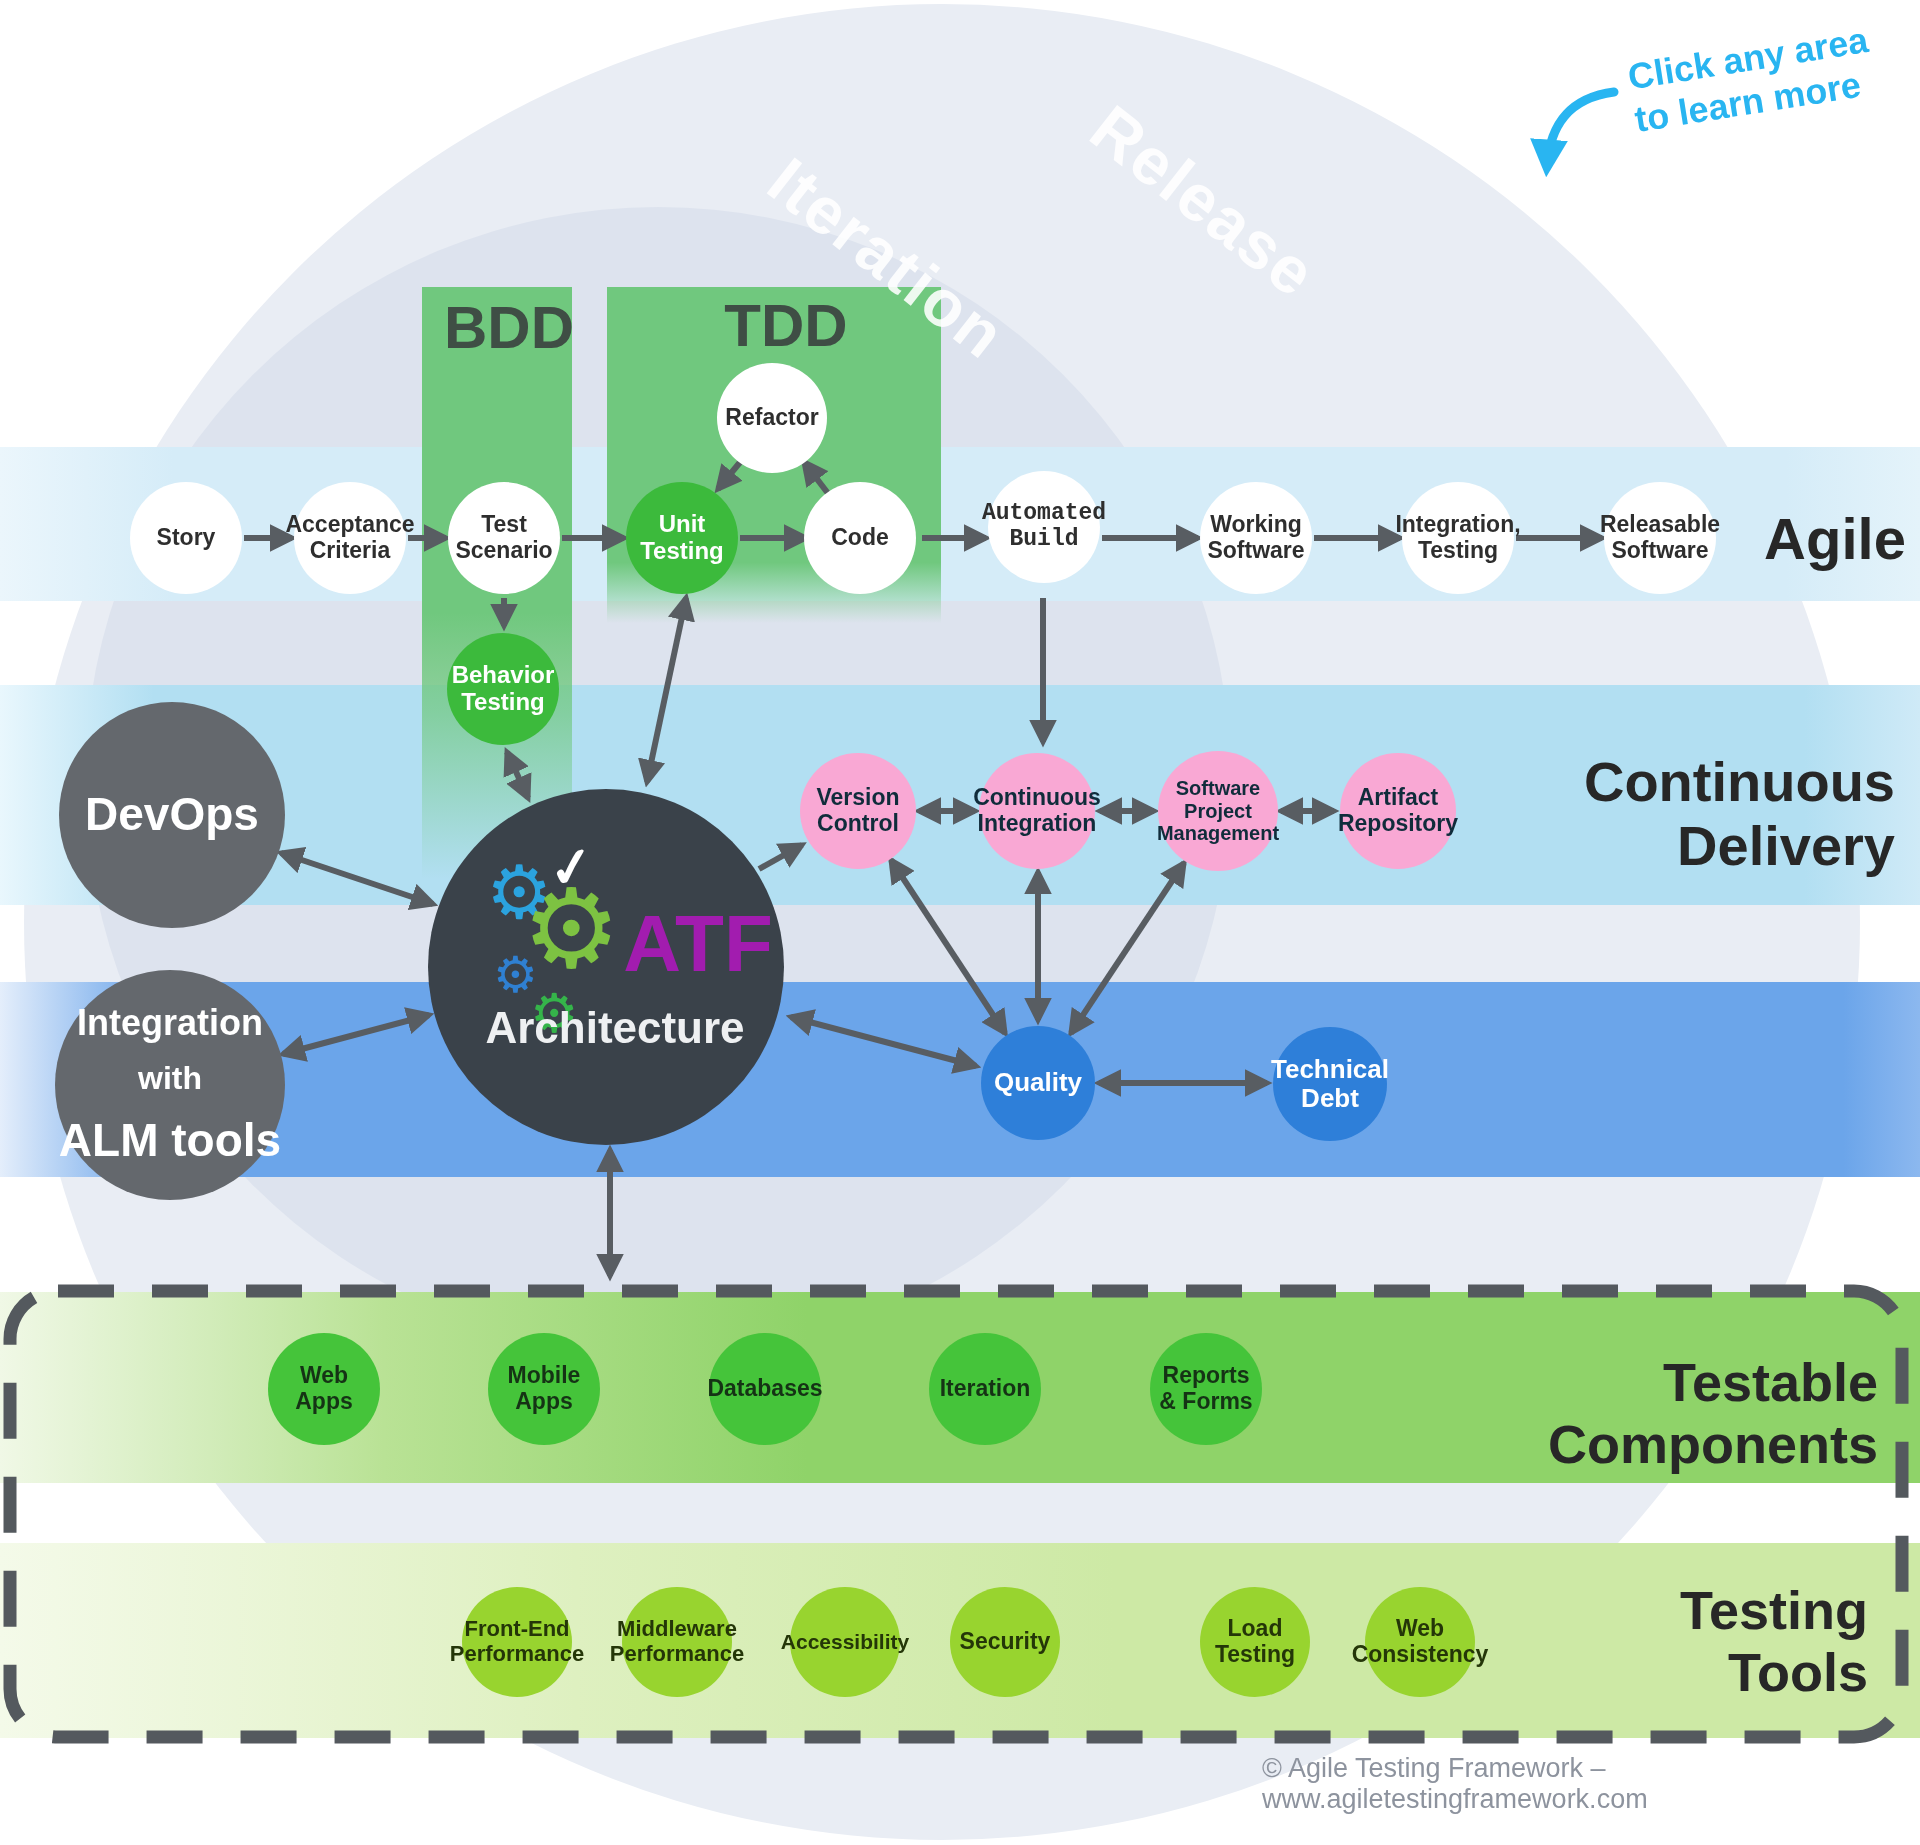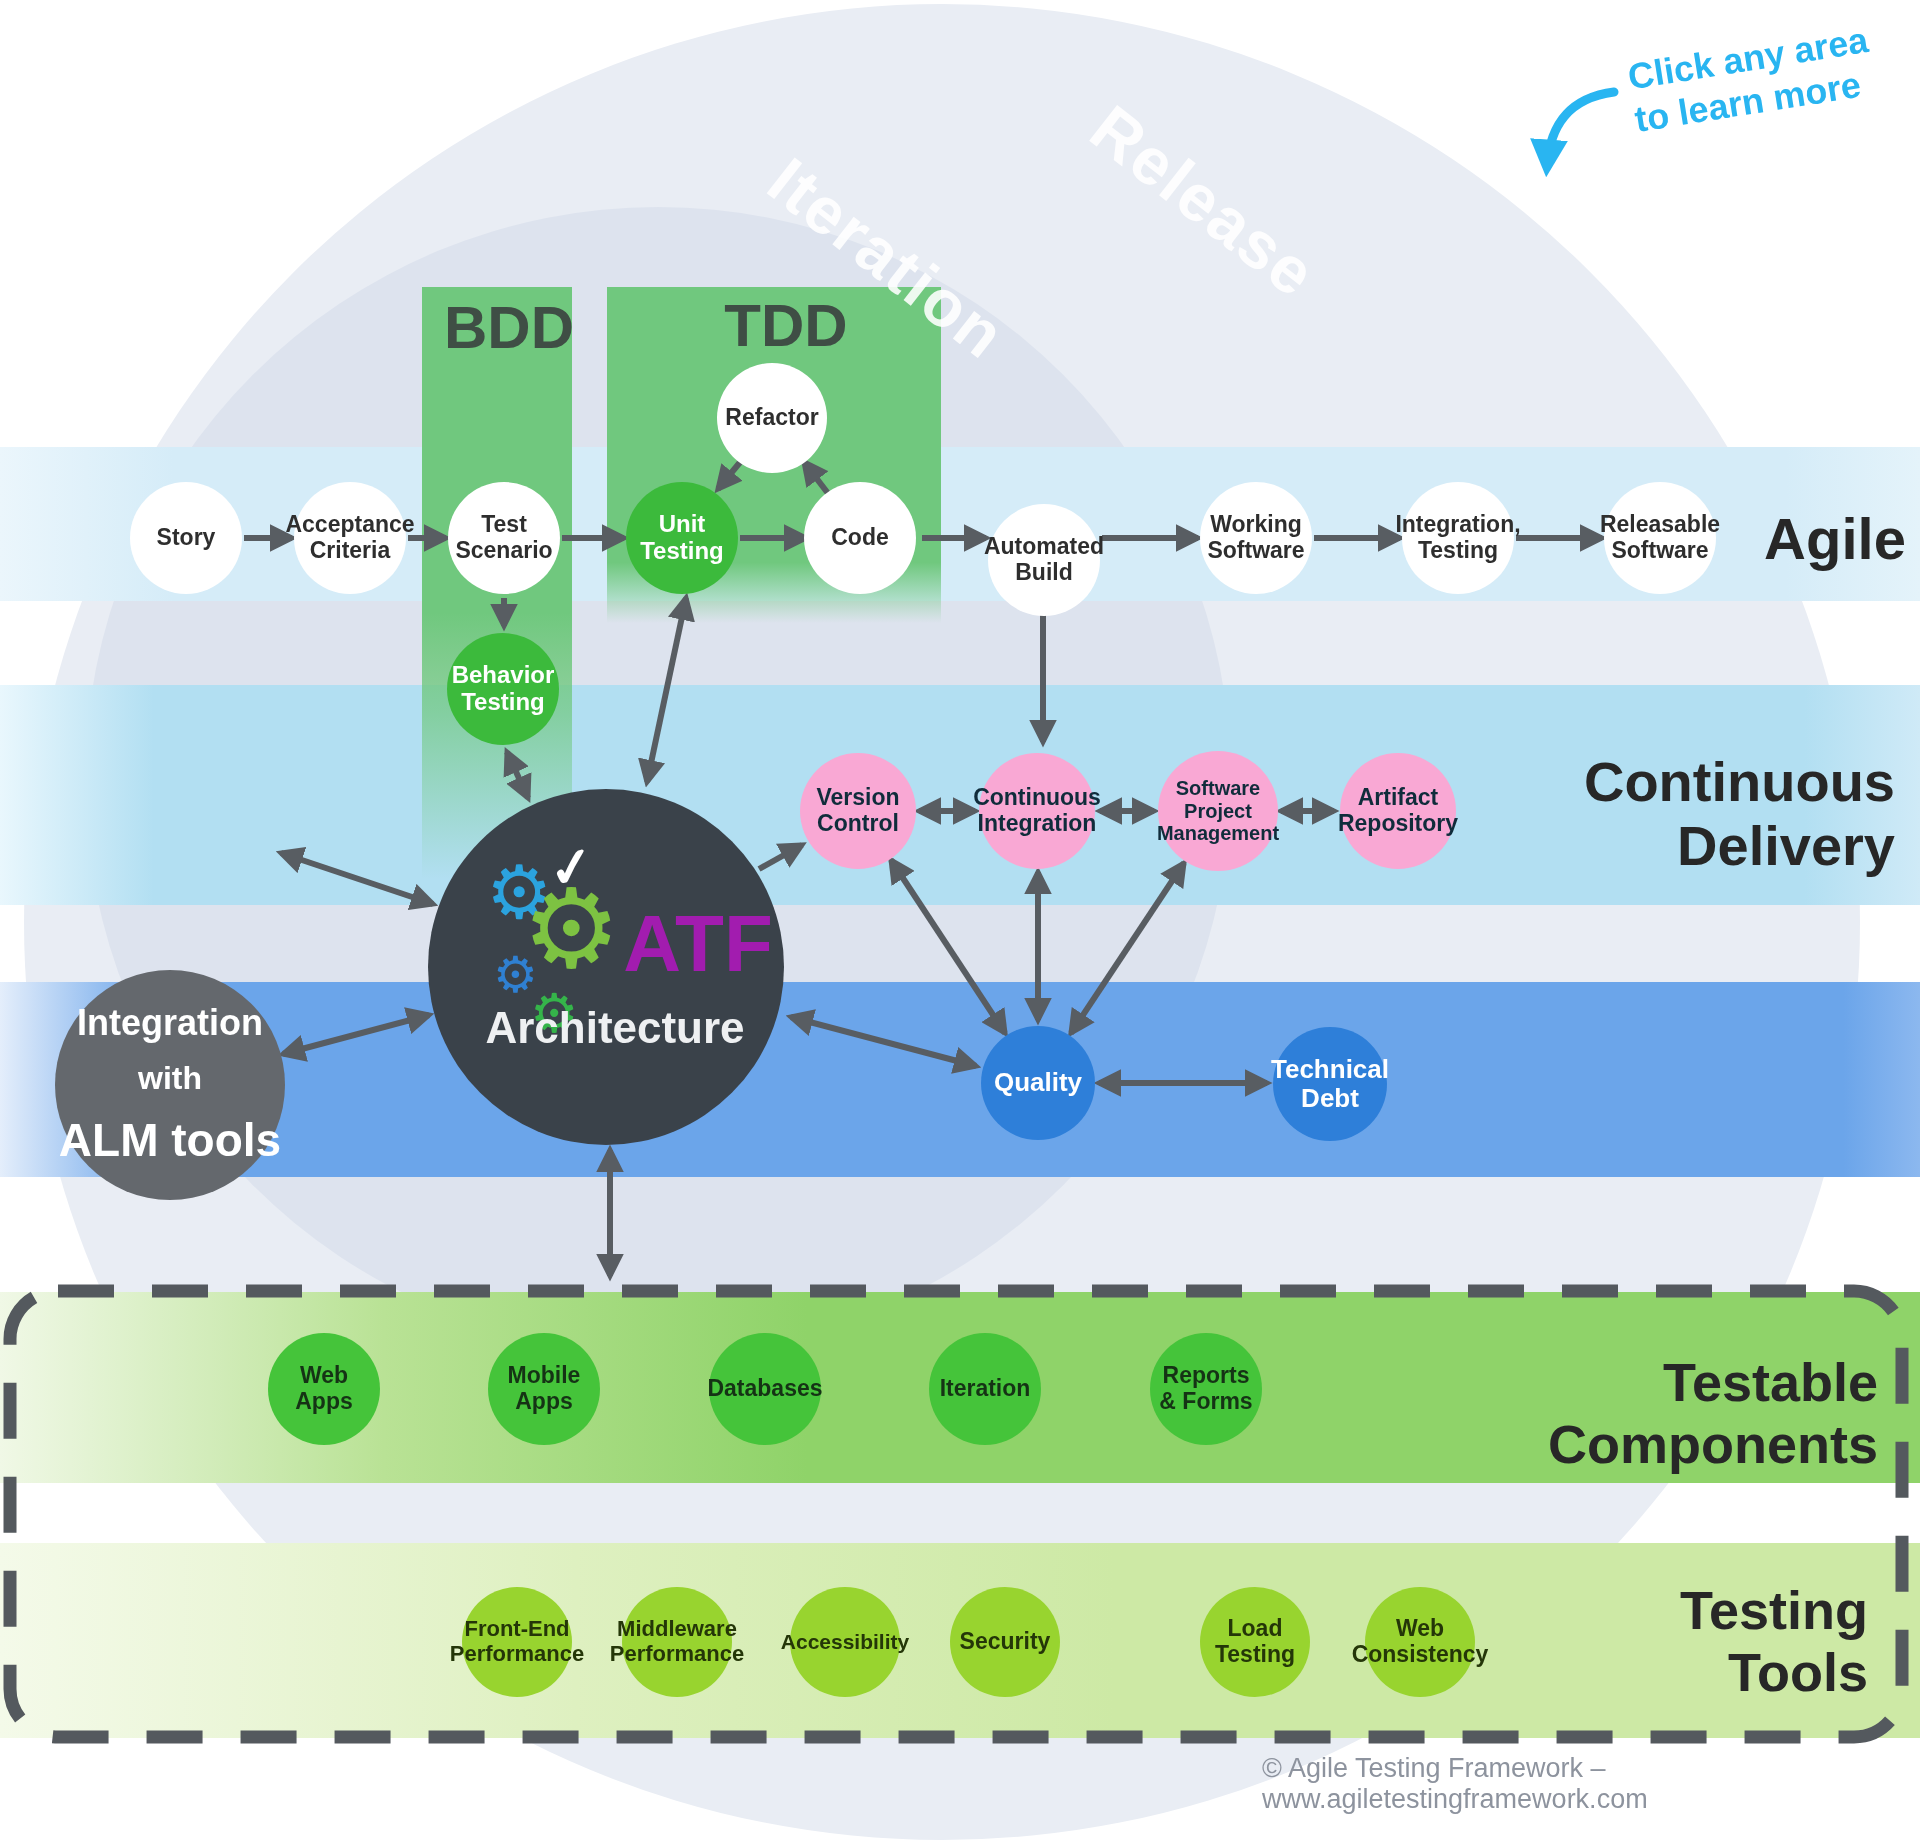--- a/index.html
+++ b/index.html
@@ -117,21 +117,21 @@
       <span>Test
 Scenario</span>
     </div>
   <div class="node n-green" style="left:626px;top:482px;">
       <span>Unit
 Testing</span>
     </div>
   <div class="node n-white" style="left:804px;top:482px;">
       <span>Code</span>
     </div>
-  <div class="node n-white" style="left:988px;top:504px;">
+  <div class="node n-white" style="left:988px;top:471px;font-family:Liberation Mono, monospace;">
       <span>Automated
 Build</span>
     </div>
   <div class="node n-white" style="left:1200px;top:482px;">
       <span>Working
 Software</span>
     </div>
   <div class="node n-white" style="left:1402px;top:482px;">
       <span>Integration,
 Testing</span>
@@ -167,20 +167,23 @@
     </div>
 
   <div class="node n-blue" style="left:981px;top:1026px;">
       <span>Quality</span>
     </div>
   <div class="node n-blue" style="left:1273px;top:1027px;">
       <span>Technical
 Debt</span>
     </div>
 
+  <div class="node n-gray" style="left:59px;top:702px;width:226px;height:226px;font-size:46px;">
+      <span>DevOps</span>
+    </div>
   <div class="node n-gray" style="left:55px;top:970px;width:230px;height:230px;">
     <span>
       <span style="font-size:36px;display:block;">Integration</span>
       <span style="font-size:32px;display:block;">with</span>
       <span style="font-size:46px;display:block;">ALM tools</span>
     </span>
   </div>
 
   <div class="node" style="left:428px;top:789px;width:356px;height:356px;background:#3a424a;"></div>
   <div class="gear" style="left:486px;top:856px;font-size:74px;color:#2ba3df;">⚙</div>

